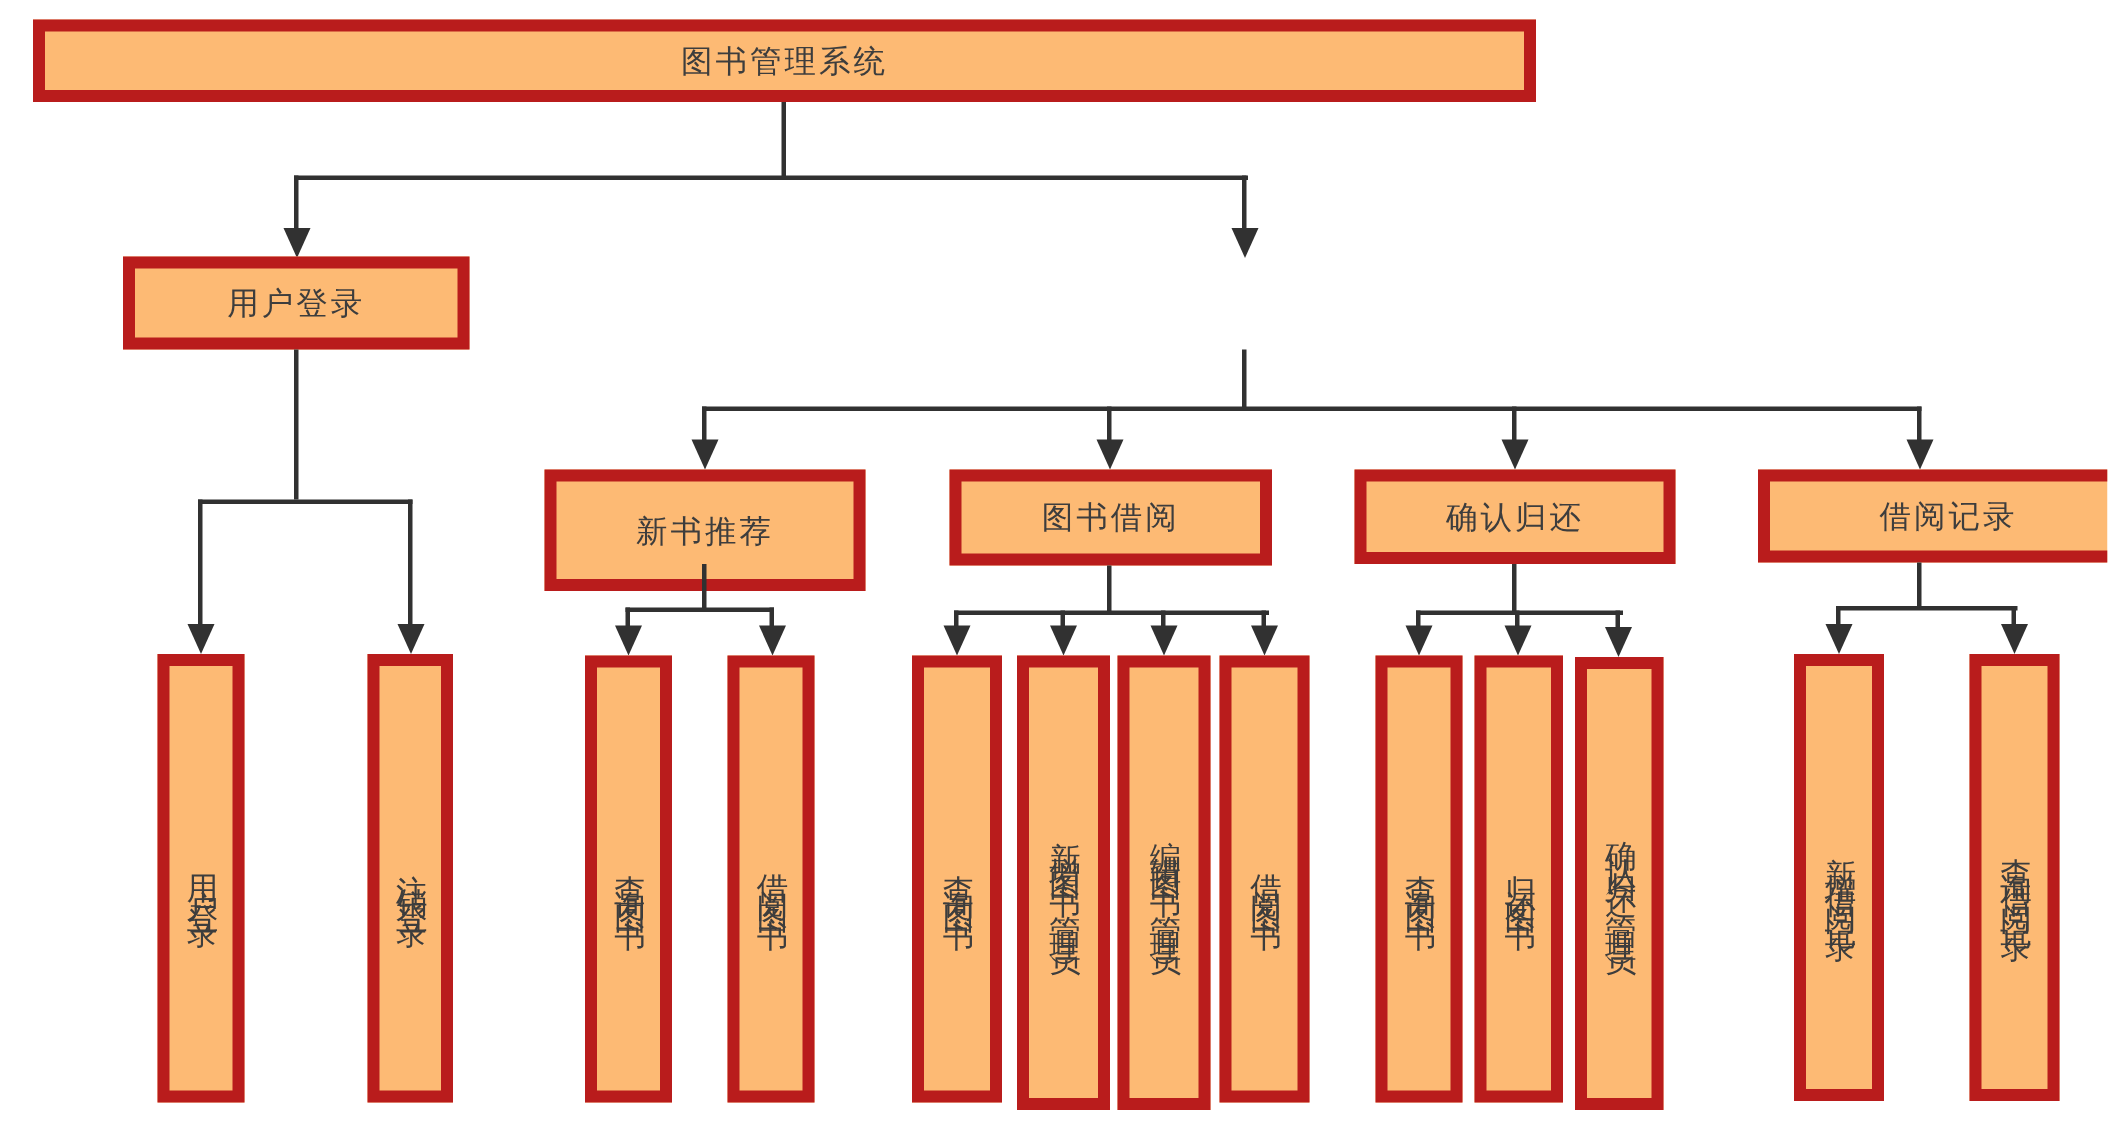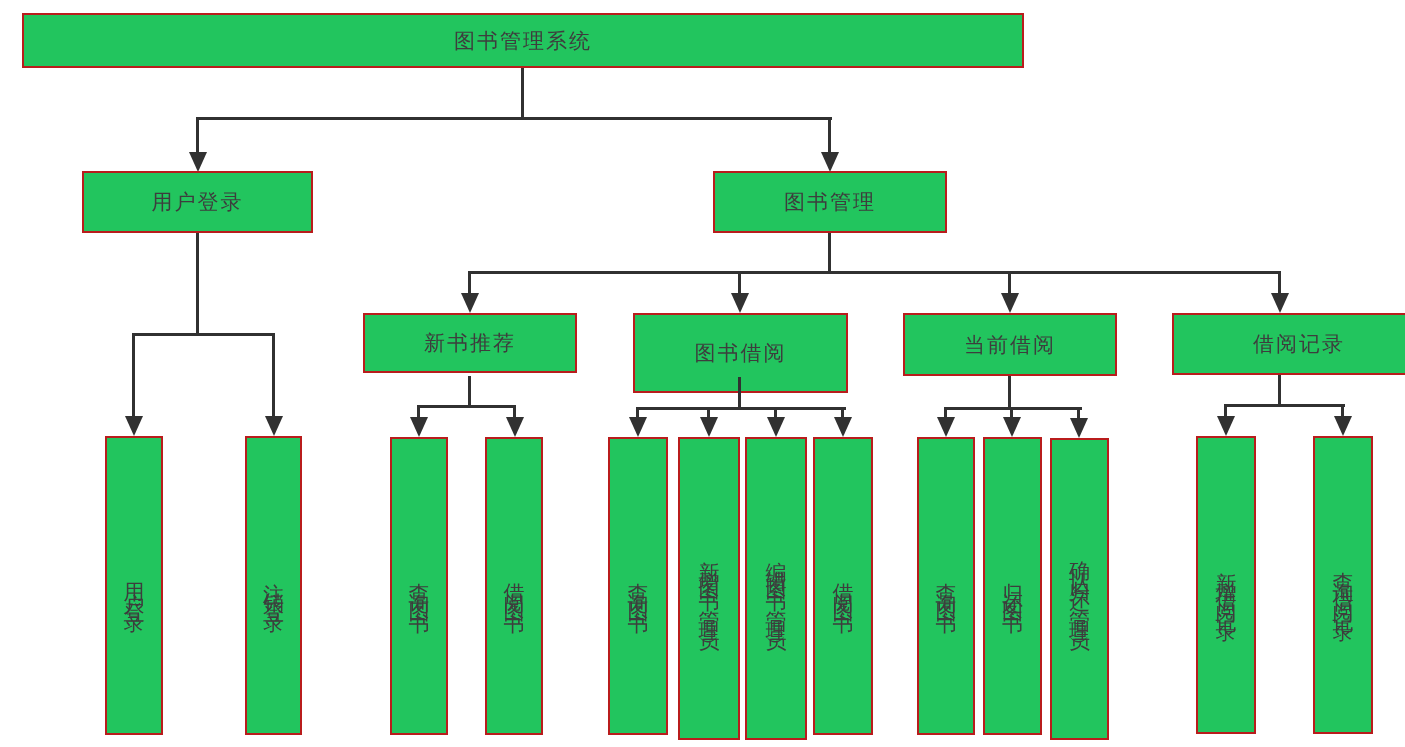--- a/index.html
+++ b/index.html
@@ -1,21 +1,21 @@
 <!DOCTYPE html>
 <html><head>
 <meta charset="utf-8">
 <style>
   html,body{margin:0;padding:0;background:#ffffff;}
   #canvas{
     position:relative;width:1405px;height:747px;background:#ffffff;overflow:hidden;
     font-family:"Liberation Sans","DejaVu Sans",sans-serif;color:#3d3d3d;
   }
   .box{
-    position:absolute;box-sizing:border-box;border:2px solid #b91c1c;background:#22c55e;
+    position:absolute;box-sizing:border-box;border:8px solid #b91c1c;background:#fdba74;
     display:flex;align-items:center;justify-content:center;
   }
   .hbox{font-size:21px;letter-spacing:2px;}
   .vbox{
     writing-mode:vertical-rl;font-size:21px;letter-spacing:10px;
     display:flex;align-items:center;justify-content:center;
   }
   .line{position:absolute;background:#313131;}
   .arrow{
     position:absolute;width:0;height:0;
@@ -39,50 +39,47 @@
   <div class="line" style="left:521px;top:68px;width:3px;height:50px;"></div>
   <div class="line" style="left:196px;top:117px;width:636px;height:3px;"></div>
   <div class="line" style="left:196px;top:117px;width:3px;height:38px;"></div>
   <div class="arrow" style="left:189px;top:152px;"></div>
   <div class="line" style="left:828px;top:117px;width:3px;height:38px;"></div>
   <div class="arrow" style="left:821px;top:152px;"></div>
 
   <div class="box hbox" style="left:82px;top:171px;width:231px;height:62px;">
     <span>用户登录</span>
   </div>
-  <div class="box hbox" style="left:713px;top:171px;width:234px;height:62px;">
-    <span>图书管理</span>
-  </div>
 
   <div class="line" style="left:196px;top:233px;width:3px;height:100px;"></div>
   <div class="line" style="left:132px;top:333px;width:143px;height:3px;"></div>
   <div class="line" style="left:132px;top:333px;width:3px;height:85px;"></div>
   <div class="arrow" style="left:125px;top:416px;"></div>
   <div class="line" style="left:272px;top:333px;width:3px;height:85px;"></div>
   <div class="arrow" style="left:265px;top:416px;"></div>
 
   <div class="line" style="left:828px;top:233px;width:3px;height:40px;"></div>
   <div class="line" style="left:468px;top:271px;width:813px;height:3px;"></div>
   <div class="line" style="left:468px;top:271px;width:3px;height:24px;"></div>
   <div class="arrow" style="left:461px;top:293px;"></div>
   <div class="line" style="left:738px;top:271px;width:3px;height:24px;"></div>
   <div class="arrow" style="left:731px;top:293px;"></div>
   <div class="line" style="left:1008px;top:271px;width:3px;height:24px;"></div>
   <div class="arrow" style="left:1001px;top:293px;"></div>
   <div class="line" style="left:1278px;top:271px;width:3px;height:24px;"></div>
   <div class="arrow" style="left:1271px;top:293px;"></div>
 
-  <div class="box hbox" style="left:363px;top:313px;width:214px;height:60px;text-align:right;">
+  <div class="box hbox" style="left:363px;top:313px;width:214px;height:81px;text-align:right;">
     <span>新书推荐</span>
   </div>
-  <div class="box hbox" style="left:633px;top:313px;width:215px;height:80px;">
+  <div class="box hbox" style="left:633px;top:313px;width:215px;height:64px;">
     <span>图书借阅</span>
   </div>
   <div class="box hbox" style="left:903px;top:313px;width:214px;height:63px;">
-    <span>当前借阅</span>
+    <span>确认归还</span>
   </div>
   <div class="box hbox" style="left:1172px;top:313px;width:254px;height:62px;">
     <span>借阅记录</span>
   </div>
 
   <div class="line" style="left:468px;top:376px;width:3px;height:31px;"></div>
   <div class="line" style="left:417px;top:405px;width:99px;height:3px;"></div>
   <div class="line" style="left:417px;top:405px;width:3px;height:14px;"></div>
   <div class="arrow" style="left:410px;top:417px;"></div>
   <div class="line" style="left:513px;top:405px;width:3px;height:14px;"></div>

